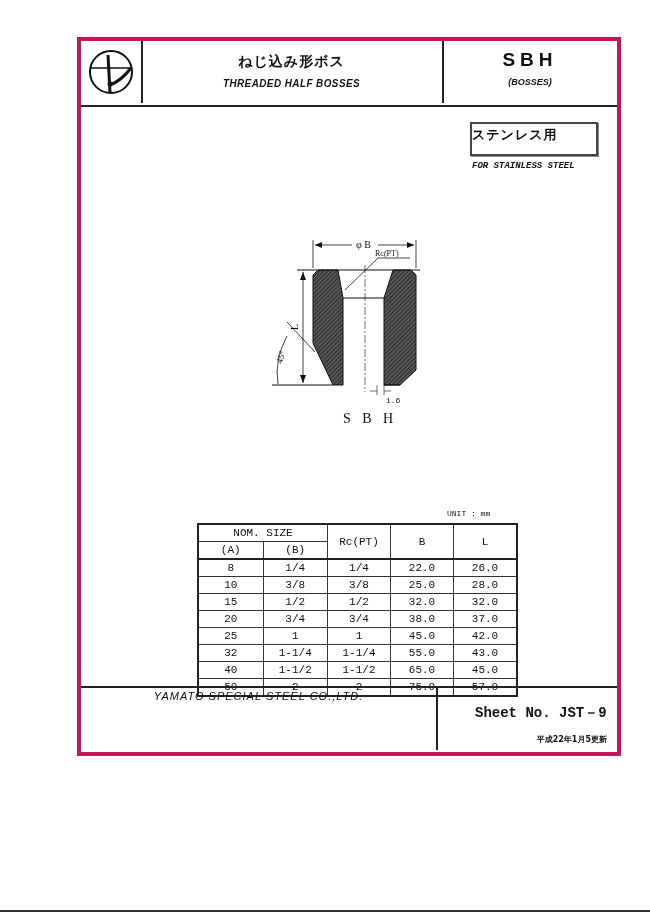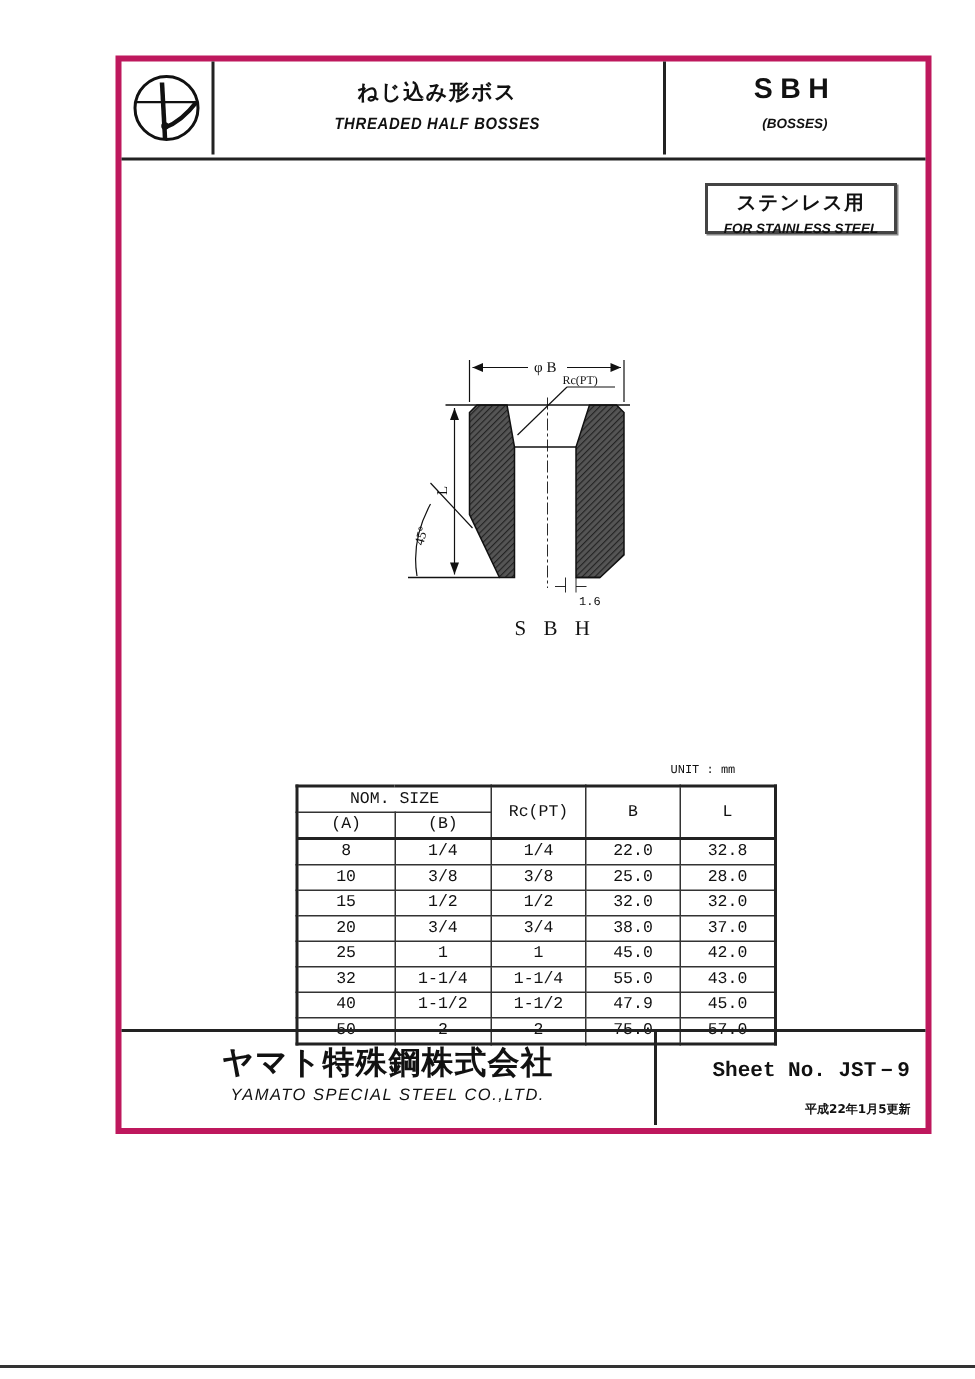--- a/index.html
+++ b/index.html
@@ -6,23 +6,23 @@
   body{width:650px;height:919px;position:relative;overflow:hidden;font-family:"DejaVu Sans",sans-serif;color:#111;}
   .frame{position:absolute;left:77px;top:37px;width:544px;height:719px;border:4px solid #be185d;box-sizing:border-box;}
   .hdr{position:absolute;left:0;top:0;right:0;height:64px;border-bottom:2px solid #222;}
   .hdr .logo{position:absolute;left:0;top:0;width:60px;height:62px;border-right:2px solid #222;}
   .hdr .title{position:absolute;left:60px;top:0;width:301px;height:62px;border-right:2px solid #222;text-align:center;}
   .hdr .code{position:absolute;left:362px;top:0;right:0;height:62px;text-align:center;}
   .jp-title{font-family:"DejaVu Sans",sans-serif;font-weight:bold;font-size:14px;margin-top:12px;letter-spacing:1px;}
   .en-title{font-family:"Liberation Sans",sans-serif;font-style:italic;font-weight:bold;font-size:11px;margin-top:6px;letter-spacing:0.5px;transform:scaleX(0.9);}
   .code-main{font-family:"Liberation Sans",sans-serif;font-weight:bold;font-size:19px;letter-spacing:5px;margin-top:8px;}
   .code-sub{font-family:"Liberation Sans",sans-serif;font-style:italic;font-weight:bold;font-size:9px;margin-top:6px;}
-  .badge{position:absolute;left:389px;top:81px;width:128px;height:34px;border:2px solid #444;box-shadow:1px 1px 0 #888;text-align:center;box-sizing:border-box;}
+  .badge{position:absolute;left:389px;top:81px;width:128px;height:34px;border:2px solid #444;box-shadow:1px 1px 0 #888;box-sizing:border-box;}
   .badge .jp{font-weight:bold;font-size:13px;margin-top:2px;letter-spacing:1px;}
-  .badge .en{font-family:Liberation Sans, sans-serif;font-style:italic;font-weight:bold;font-size:9px;margin-top:3px;}
+  .badge .en{font-family:Liberation Mono, monospace;font-style:italic;font-weight:bold;font-size:9px;margin-top:17px;}
   .drawing{position:absolute;left:0;top:0;}
   .unit{position:absolute;left:366px;top:468px;font-family:"Liberation Mono",monospace;font-size:8px;}
   table.spec{position:absolute;left:116px;top:482px;border-collapse:collapse;font-family:"Liberation Mono",monospace;font-size:11px;}
   table.spec td{border:1px solid #333;text-align:center;height:16px;padding:0;}
   table.spec{border:2px solid #222;padding-left:28px;}
   .ftr{position:absolute;left:0;bottom:0;right:0;height:64px;border-top:2px solid #222;}
   .ftr .company{position:absolute;left:0;top:0;width:355px;height:62px;border-right:2px solid #222;text-align:center;}
   .ftr .sheet{position:absolute;left:356px;top:0;right:0;height:62px;}
   .co-jp{font-weight:bold;font-size:21px;margin-top:6px;letter-spacing:1px;}
   .co-en{font-family:"Liberation Sans",sans-serif;font-style:italic;font-size:11px;margin-top:2px;letter-spacing:1px;}
@@ -71,21 +71,21 @@
     </tr>
     <tr>
       <td style="width:62px;">(A)</td>
       <td style="width:62px;">(B)</td>
     </tr>
     <tr style="border-top:2px solid #222;">
       <td>8</td>
           <td>1/4</td>
           <td>1/4</td>
           <td>22.0</td>
-          <td>32.8</td>
+          <td>26.0</td>
     </tr>
     <tr>
       <td>10</td>
           <td>3/8</td>
           <td>3/8</td>
           <td>25.0</td>
           <td>28.0</td>
     </tr>
     <tr>
       <td>15</td>
@@ -112,36 +112,35 @@
       <td>32</td>
           <td>1-1/4</td>
           <td>1-1/4</td>
           <td>55.0</td>
           <td>43.0</td>
     </tr>
     <tr>
       <td>40</td>
           <td>1-1/2</td>
           <td>1-1/2</td>
-          <td>47.9</td>
+          <td>65.0</td>
           <td>45.0</td>
     </tr>
     <tr>
       <td>50</td>
           <td>2</td>
           <td>2</td>
           <td>75.0</td>
           <td>57.0</td>
     </tr>
   </tbody>
     </table>
 
   <div class="ftr">
     <div class="company">
-      <div class="co-jp">ヤマト特殊鋼株式会社</div>
       <div class="co-en">YAMATO SPECIAL STEEL CO.,LTD.</div>
     </div>
     <div class="sheet">
       <div class="sheet-no">Sheet No. JST－9</div>
       <div class="rev">平成22年1月5更新</div>
     </div>
   </div>
 </div>
 
 <svg class="drawing" width="650" height="919" viewBox="0 0 650 919" style="position:absolute;left:0;top:0;pointer-events:none;">

